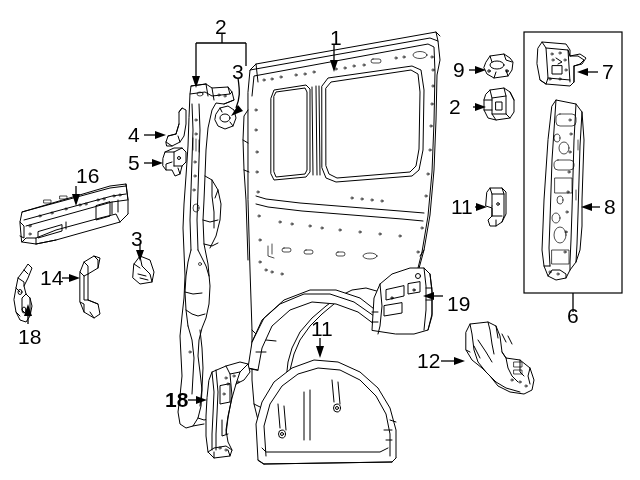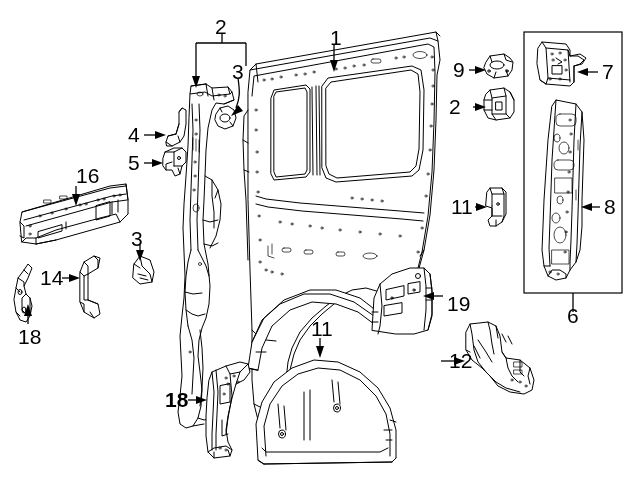--- a/index.html
+++ b/index.html
@@ -652,21 +652,21 @@
   <div class="callout-label" style="left:215px; top:16px;">2</div>
   <div class="callout-label" style="left:232px; top:61px;">3</div>
   <div class="callout-label" style="left:128px; top:124px;">4</div>
   <div class="callout-label" style="left:128px; top:152px;">5</div>
   <div class="callout-label" style="left:567px; top:305px;">6</div>
   <div class="callout-label" style="left:602px; top:61px;">7</div>
   <div class="callout-label" style="left:604px; top:196px;">8</div>
   <div class="callout-label" style="left:453px; top:59px;">9</div>
   <div class="callout-label" style="left:449px; top:96px;">2</div>
   <div class="callout-label" style="left:451px; top:196px;">11</div>
-  <div class="callout-label" style="left:417px; top:350px;margin-left:32px;">12</div>
+  <div class="callout-label" style="left:417px; top:350px;">12</div>
   <div class="callout-label" style="left:131px; top:228px;">3</div>
   <div class="callout-label" style="left:40px; top:267px;">14</div>
   <div class="callout-label" style="left:18px; top:326px;">18</div>
   <div class="callout-label" style="left:76px; top:165px;">16</div>
   <div class="callout-label" style="left:311px; top:318px;">11</div>
   <div class="callout-label" style="left:165px; top:389px;font-weight:bold;">18</div>
   <div class="callout-label" style="left:447px; top:293px;">19</div>
 
 </div>
 

